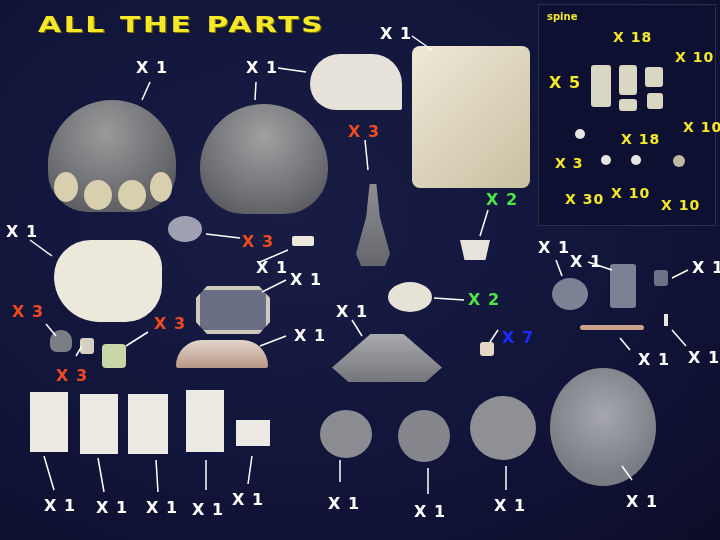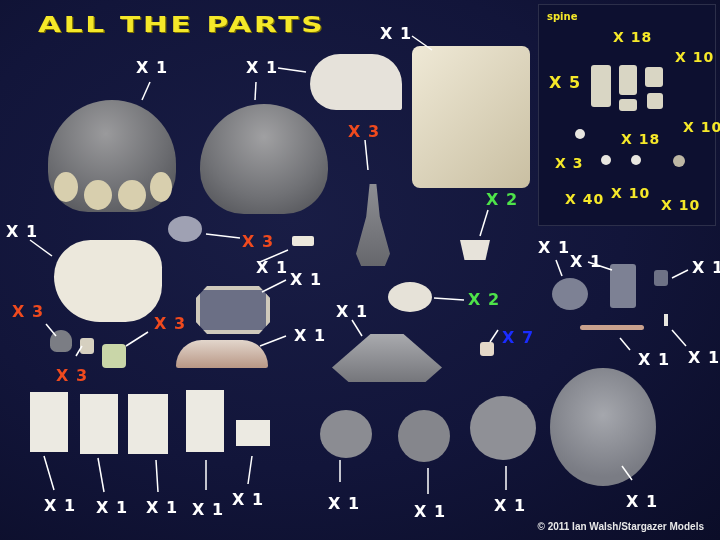--- a/index.html
+++ b/index.html
@@ -42,21 +42,21 @@
     <div class="part" style="left:36px;top:124px;width:10px;height:10px;background:#e8e6e0;border-radius:50%;"></div>
     <div class="part" style="left:62px;top:150px;width:10px;height:10px;background:#e8e6e0;border-radius:50%;"></div>
     <div class="part" style="left:92px;top:150px;width:10px;height:10px;background:#e8e6e0;border-radius:50%;"></div>
     <div class="part" style="left:134px;top:150px;width:12px;height:12px;background:#bdb7a4;border-radius:50%;"></div>
     <div class="lbl y" style="left:74px;top:24px;font-size:14px;">X 18</div>
     <div class="lbl y" style="left:136px;top:44px;font-size:14px;">X 10</div>
     <div class="lbl y" style="left:10px;top:68px;font-size:16px;">X 5</div>
     <div class="lbl y" style="left:82px;top:126px;font-size:14px;">X 18</div>
     <div class="lbl y" style="left:144px;top:114px;font-size:14px;">X 10</div>
     <div class="lbl y" style="left:16px;top:150px;font-size:14px;">X 3</div>
-    <div class="lbl y" style="left:26px;top:186px;font-size:14px;">X 40</div>
+    <div class="lbl y" style="left:26px;top:186px;font-size:14px;">X 30</div>
     <div class="lbl y" style="left:72px;top:180px;font-size:14px;">X 10</div>
     <div class="lbl y" style="left:122px;top:192px;font-size:14px;">X 10</div>
   </div>
 
   <div class="part" style="left:168px;top:216px;width:34px;height:26px;border-radius:50%;background:#9fa1b3;"></div>
   <div class="part" style="left:54px;top:240px;width:108px;height:82px;background:#ece8dc;border-radius:40px 30px 40px 50px;"></div>
   <div class="part" style="left:292px;top:236px;width:22px;height:10px;background:#ece8dc;border-radius:2px;"></div>
   <div class="part" style="left:356px;top:184px;width:34px;height:82px;background:linear-gradient(#8d8e93,#66676c);clip-path:polygon(40% 0,60% 0,70% 40%,100% 85%,85% 100%,15% 100%,0 85%,30% 40%);"></div>
   <div class="part" style="left:460px;top:240px;width:30px;height:20px;background:#e7e3da;clip-path:polygon(0 0,100% 0,85% 100%,15% 100%);"></div>
   <div class="part" style="left:196px;top:286px;width:66px;height:40px;background:#6b6f85;border:4px solid #cfc9bb;clip-path:polygon(15% 0,85% 0,100% 25%,100% 75%,85% 100%,15% 100%,0 75%,0 25%);"></div>
@@ -144,14 +144,13 @@
   <div class="lbl w" style="left:44px;top:496px;">X 1</div>
   <div class="lbl w" style="left:96px;top:498px;">X 1</div>
   <div class="lbl w" style="left:146px;top:498px;">X 1</div>
   <div class="lbl w" style="left:192px;top:500px;">X 1</div>
   <div class="lbl w" style="left:232px;top:490px;">X 1</div>
   <div class="lbl w" style="left:328px;top:494px;">X 1</div>
   <div class="lbl w" style="left:414px;top:502px;">X 1</div>
   <div class="lbl w" style="left:494px;top:496px;">X 1</div>
   <div class="lbl w" style="left:626px;top:492px;">X 1</div>
 
-  <div class="copy">© 2011 Ian Walsh/Stargazer Models</div>
 </div>
 
 </body></html>

